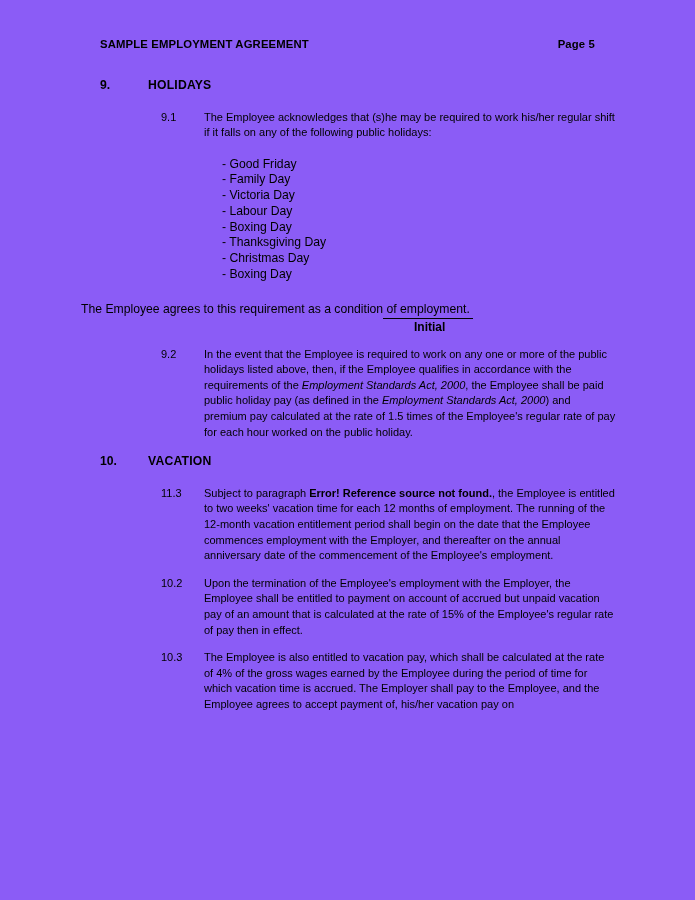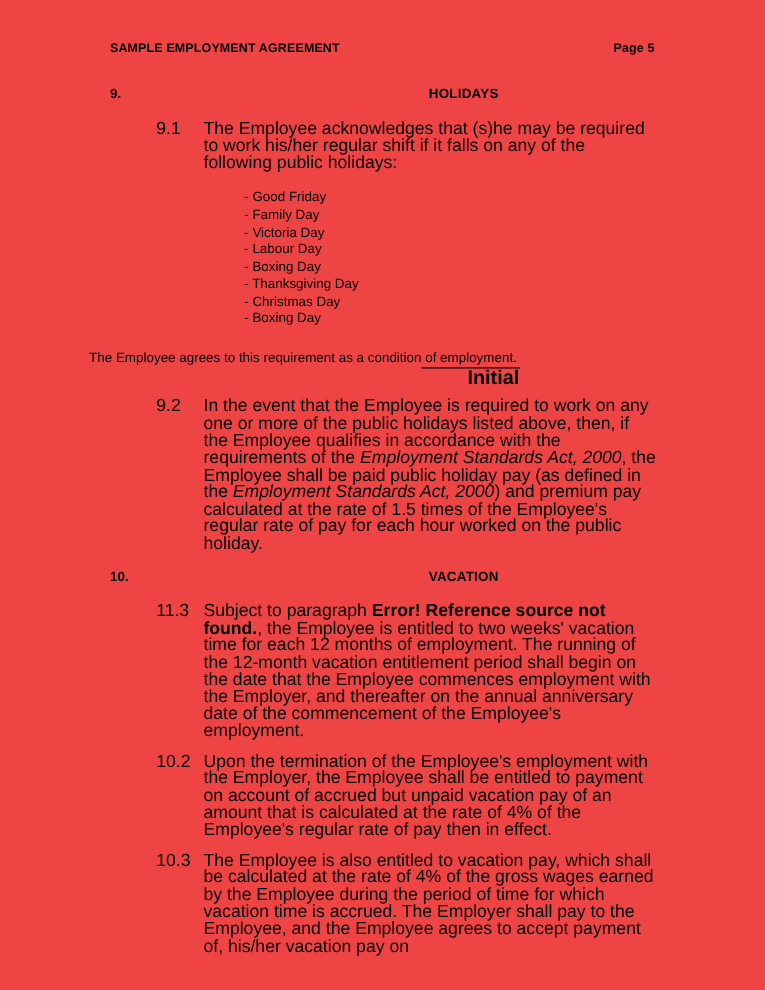--- a/index.html
+++ b/index.html
@@ -15,21 +15,21 @@
     color: #000000;
     -webkit-font-smoothing: antialiased;
   }
 
   .page {
     position: absolute;
     left: 0;
     top: 0;
     width: 695px;
     height: 900px;
-    background: #ef4444;
+    background: #8b5cf6;
     overflow: hidden;
   }
 
   
   .doc-header {
     position: absolute;
     left: 100px;
     top: 38px;
     width: 495px;
     display: flex;
@@ -60,28 +60,28 @@
     line-height: 15.6px;
   }
   .section-heading .sec-num {
     width: 48px;
     flex: 0 0 48px;
     margin-left: 100px;
   }
   .section-heading .sec-title {
     flex: 1 1 auto;
     letter-spacing: 0.2px;
-    text-align: center;
   }
 
   
   .clause {
     display: flex;
-    font-size: 16px;
-    line-height: 15.6px;
+    font-size: 11px;
+    line-height: 15.6px;
+    padding-left: 19px;
   }
   .clause .cl-num {
     width: 43px;
     flex: 0 0 43px;
     margin-left: 142px;
   }
   .clause .cl-text {
     flex: 0 0 412px;
     width: 412px;
   }
@@ -112,25 +112,25 @@
     position: relative;
     margin-left: 383px;
     width: 120px;
   }
   .initial-rule {
     width: 90px;
     height: 0;
     border-top: 1.2px solid #000000;
   }
   .initial-label {
-    font-size: 18px;
+    font-size: 12px;
     font-weight: bold;
     line-height: 15.6px;
     margin-top: 1px;
-    margin-left: 14px;
+    margin-left: 3px;
     padding-left: 28px;
   }
   .sp-11 { height: 11px; }
   .sp-12 { height: 12px; }
   .sp-14 { height: 14px; }
   .sp-16 { height: 16px; }
   .sp-20 { height: 20px; }
 </style>
 </head>
 <body>
@@ -196,21 +196,21 @@
 
     <div class="clause">
       <span class="cl-num">11.3</span>
       <span class="cl-text"><span>Subject to paragraph </span><b>Error! Reference source not found.</b><span>, the Employee is entitled to two weeks' vacation time for each 12 months of employment.  The running of the 12-month vacation entitlement period shall begin on the date that the Employee commences employment with the Employer, and thereafter on the annual anniversary date of the commencement of the Employee's employment.</span></span>
     </div>
 
     <div class="sp-12"></div>
 
     <div class="clause">
       <span class="cl-num">10.2</span>
-      <span class="cl-text">Upon the termination of the Employee's employment with the Employer, the Employee shall be entitled to payment on account of accrued but unpaid vacation pay of an amount that is calculated at the rate of 4% of the Employee's regular rate of pay then in effect.</span>
+      <span class="cl-text">Upon the termination of the Employee's employment with the Employer, the Employee shall be entitled to payment on account of accrued but unpaid vacation pay of an amount that is calculated at the rate of 15% of the Employee's regular rate of pay then in effect.</span>
     </div>
 
     <div class="sp-12"></div>
 
     <div class="clause">
       <span class="cl-num">10.3</span>
       <span class="cl-text">The Employee is also entitled to vacation pay, which shall be calculated at the rate of 4% of the gross wages earned by the Employee during the period of time for which vacation time is accrued. The Employer shall pay to the Employee, and the Employee agrees to accept payment of, his/her vacation pay on</span>
     </div>
 
   </div>

